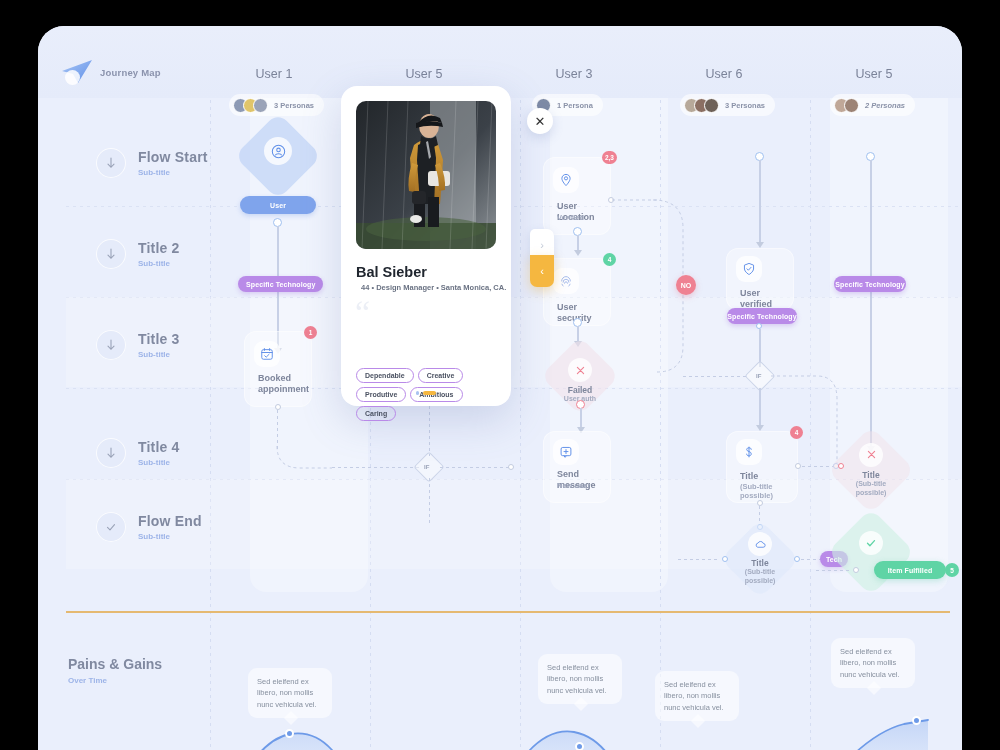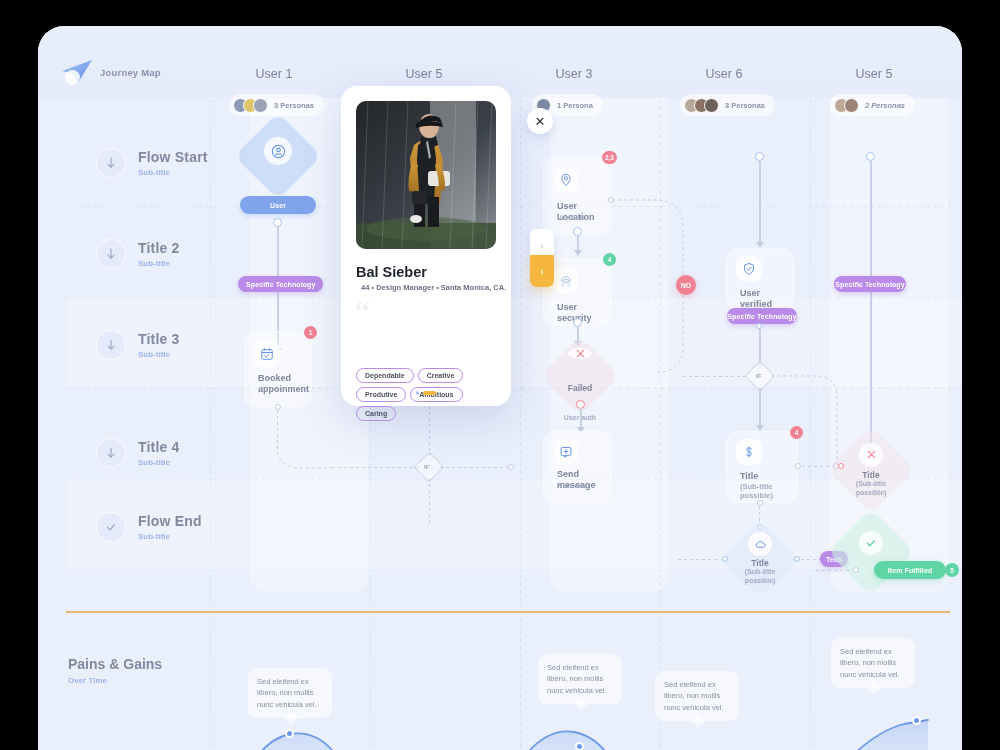--- a/index.html
+++ b/index.html
@@ -394,21 +394,21 @@
     <div class="card-t" style="top:44px;">User security</div>
     <div class="badge b-green" style="right:-5px; top:-5px;">4</div>
   </div>
   <div class="knob" style="left:535px; top:292px;"></div>
   <div class="vline" style="left:539px; top:300px; height:18px;"></div>
   <div class="arrowhead" style="left:536px; top:315px;"></div>
 
   <div class="diamond" style="left:547px; top:322px; width:56px; height:56px; background:rgba(241,226,234,.58);
               transform:rotate(45deg); transform-origin:center; margin-left:-33px;"></div>
   <div style="position:absolute; left:514px; top:322px; width:56px; height:56px;
-              display:flex; flex-direction:column; align-items:center; justify-content:space-between;gap:21px;">
+              display:flex; flex-direction:column; align-items:center; justify-content:flex-end;">
     <div class="dia-ic" style="width:24px;height:24px;">
       <svg width="11" height="11" viewBox="0 0 12 12">
           <path d="M2.6 2.6 L9.4 9.4 M9.4 2.6 L2.6 9.4" stroke="#ef8192" stroke-width="1.2" stroke-linecap="round"></path>
         </svg>
     </div>
     <div class="dia-t" style="position:static; margin-top:3px;">Failed</div>
     <div class="dia-s" style="position:static;">User auth</div>
   </div>
   <div class="knob red" style="left:538px; top:374px;"></div>
   <div class="vline" style="left:542px; top:382px; height:22px;"></div>

